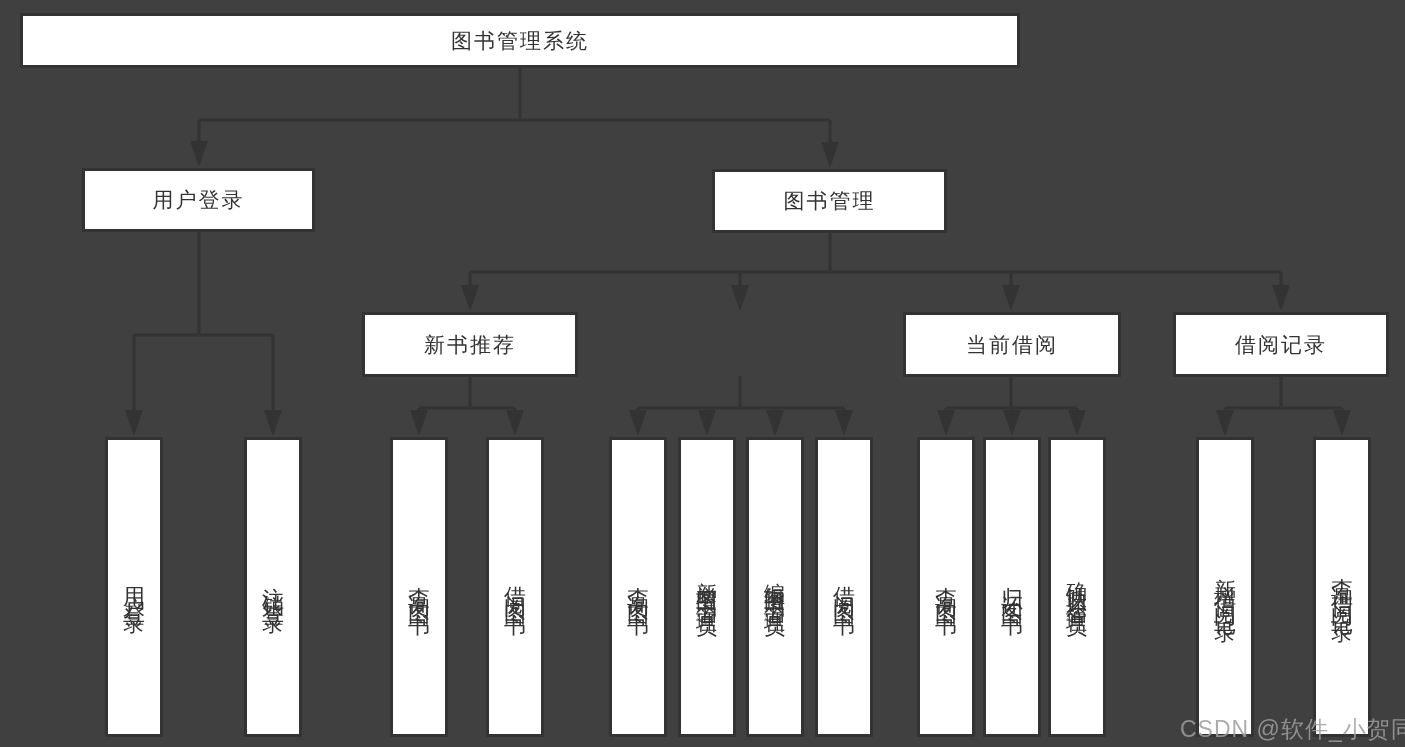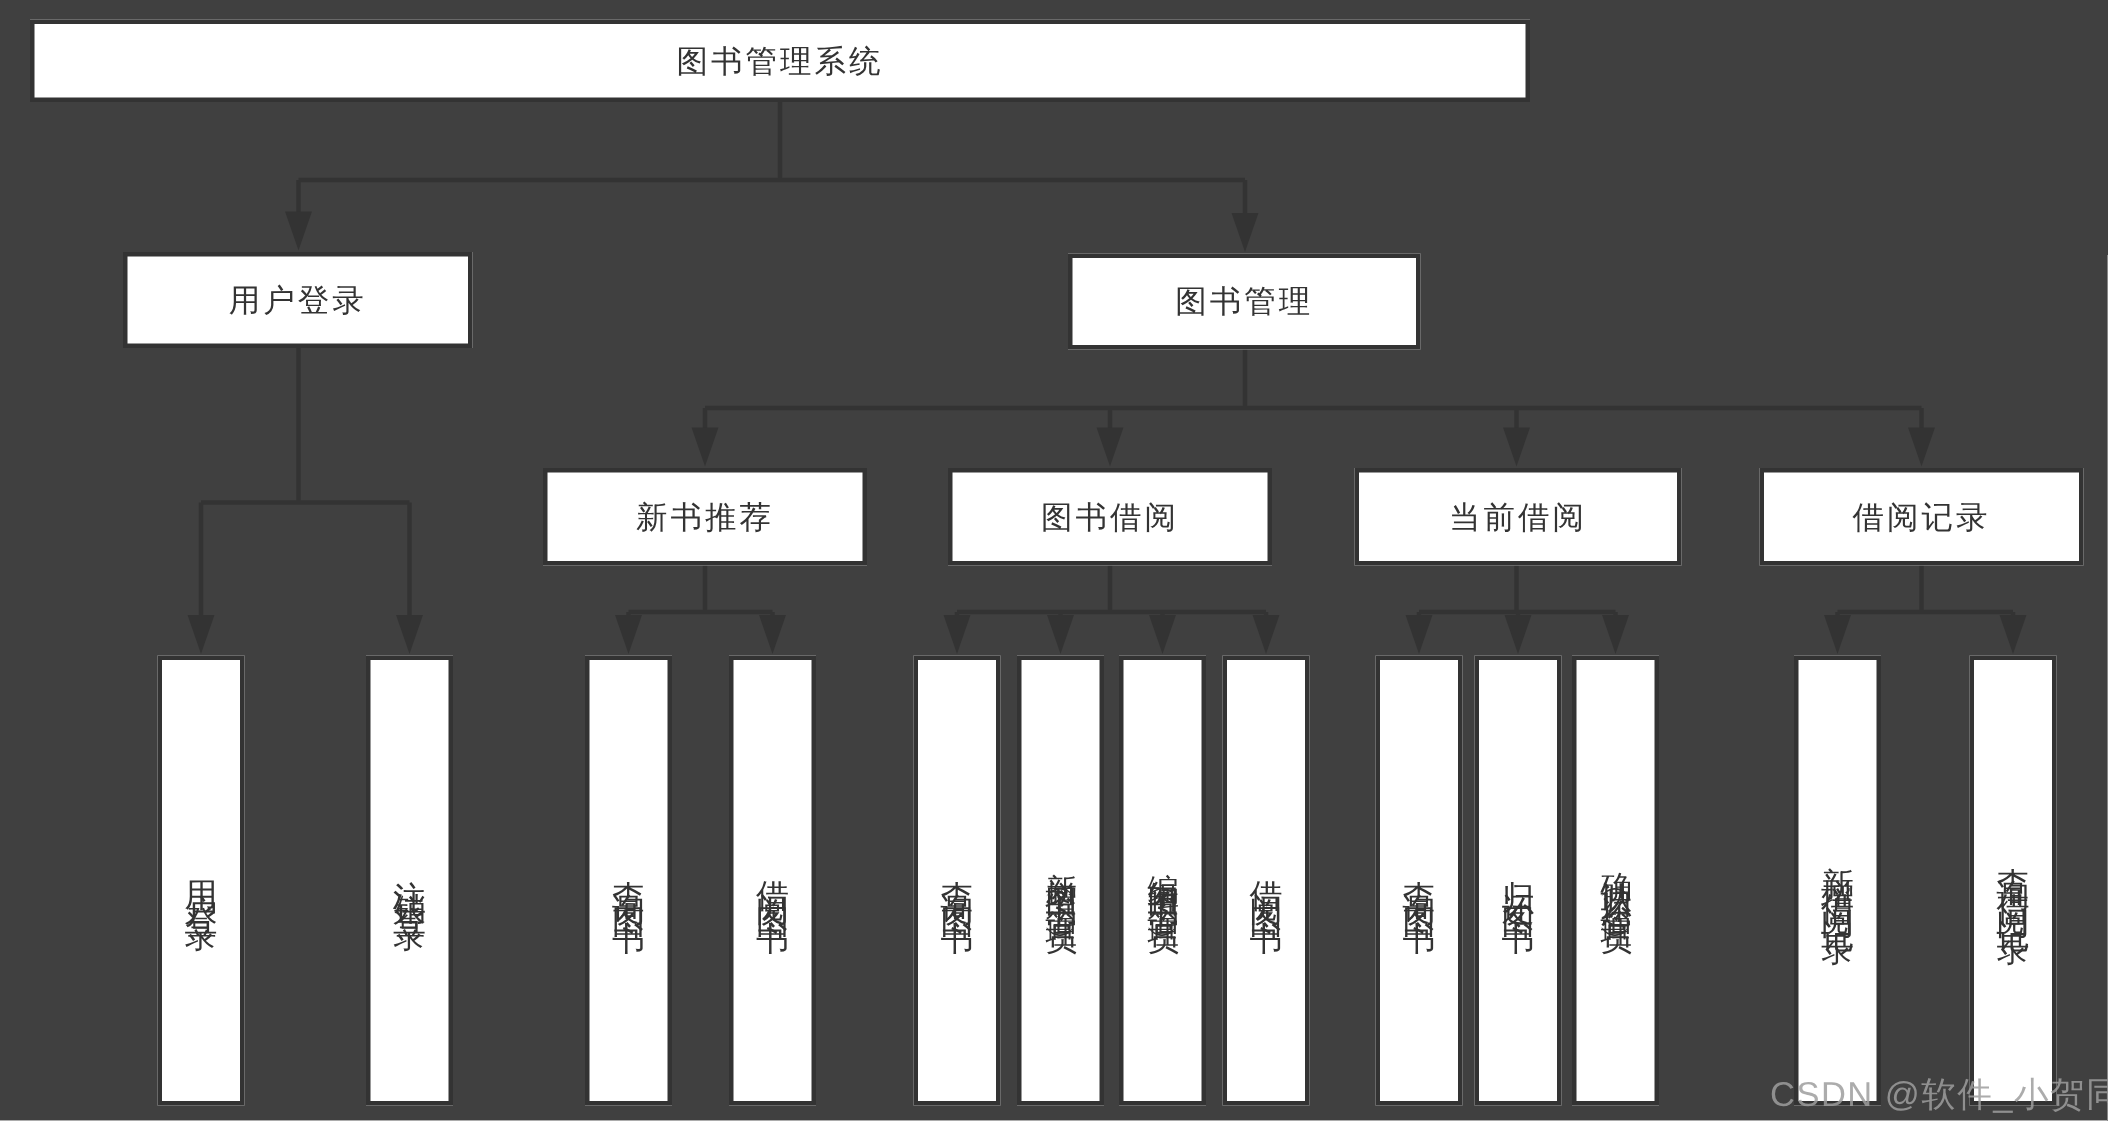--- a/index.html
+++ b/index.html
@@ -97,23 +97,20 @@
   <div class="box hbox" style="left:82px; top:168px; width:233px; height:64px;">
     <span>用户登录</span>
   </div>
   <div class="box hbox" style="left:712px; top:169px; width:235px; height:64px;">
     <span>图书管理</span>
   </div>
 
   <div class="box hbox" style="left:362px; top:312px; width:216px; height:65px;">
     <span>新书推荐</span>
   </div>
-  <div class="box hbox" style="left:632px; top:312px; width:216px; height:65px;">
-    <span>图书借阅</span>
-  </div>
   <div class="box hbox" style="left:903px; top:312px; width:218px; height:65px;">
     <span>当前借阅</span>
   </div>
   <div class="box hbox" style="left:1173px; top:312px; width:216px; height:65px;">
     <span>借阅记录</span>
   </div>
 
   <div class="box vbox" style="left:105px; top:437px; width:58px; height:300px;">
     <span class="vtext">用户登录</span>
   </div>

